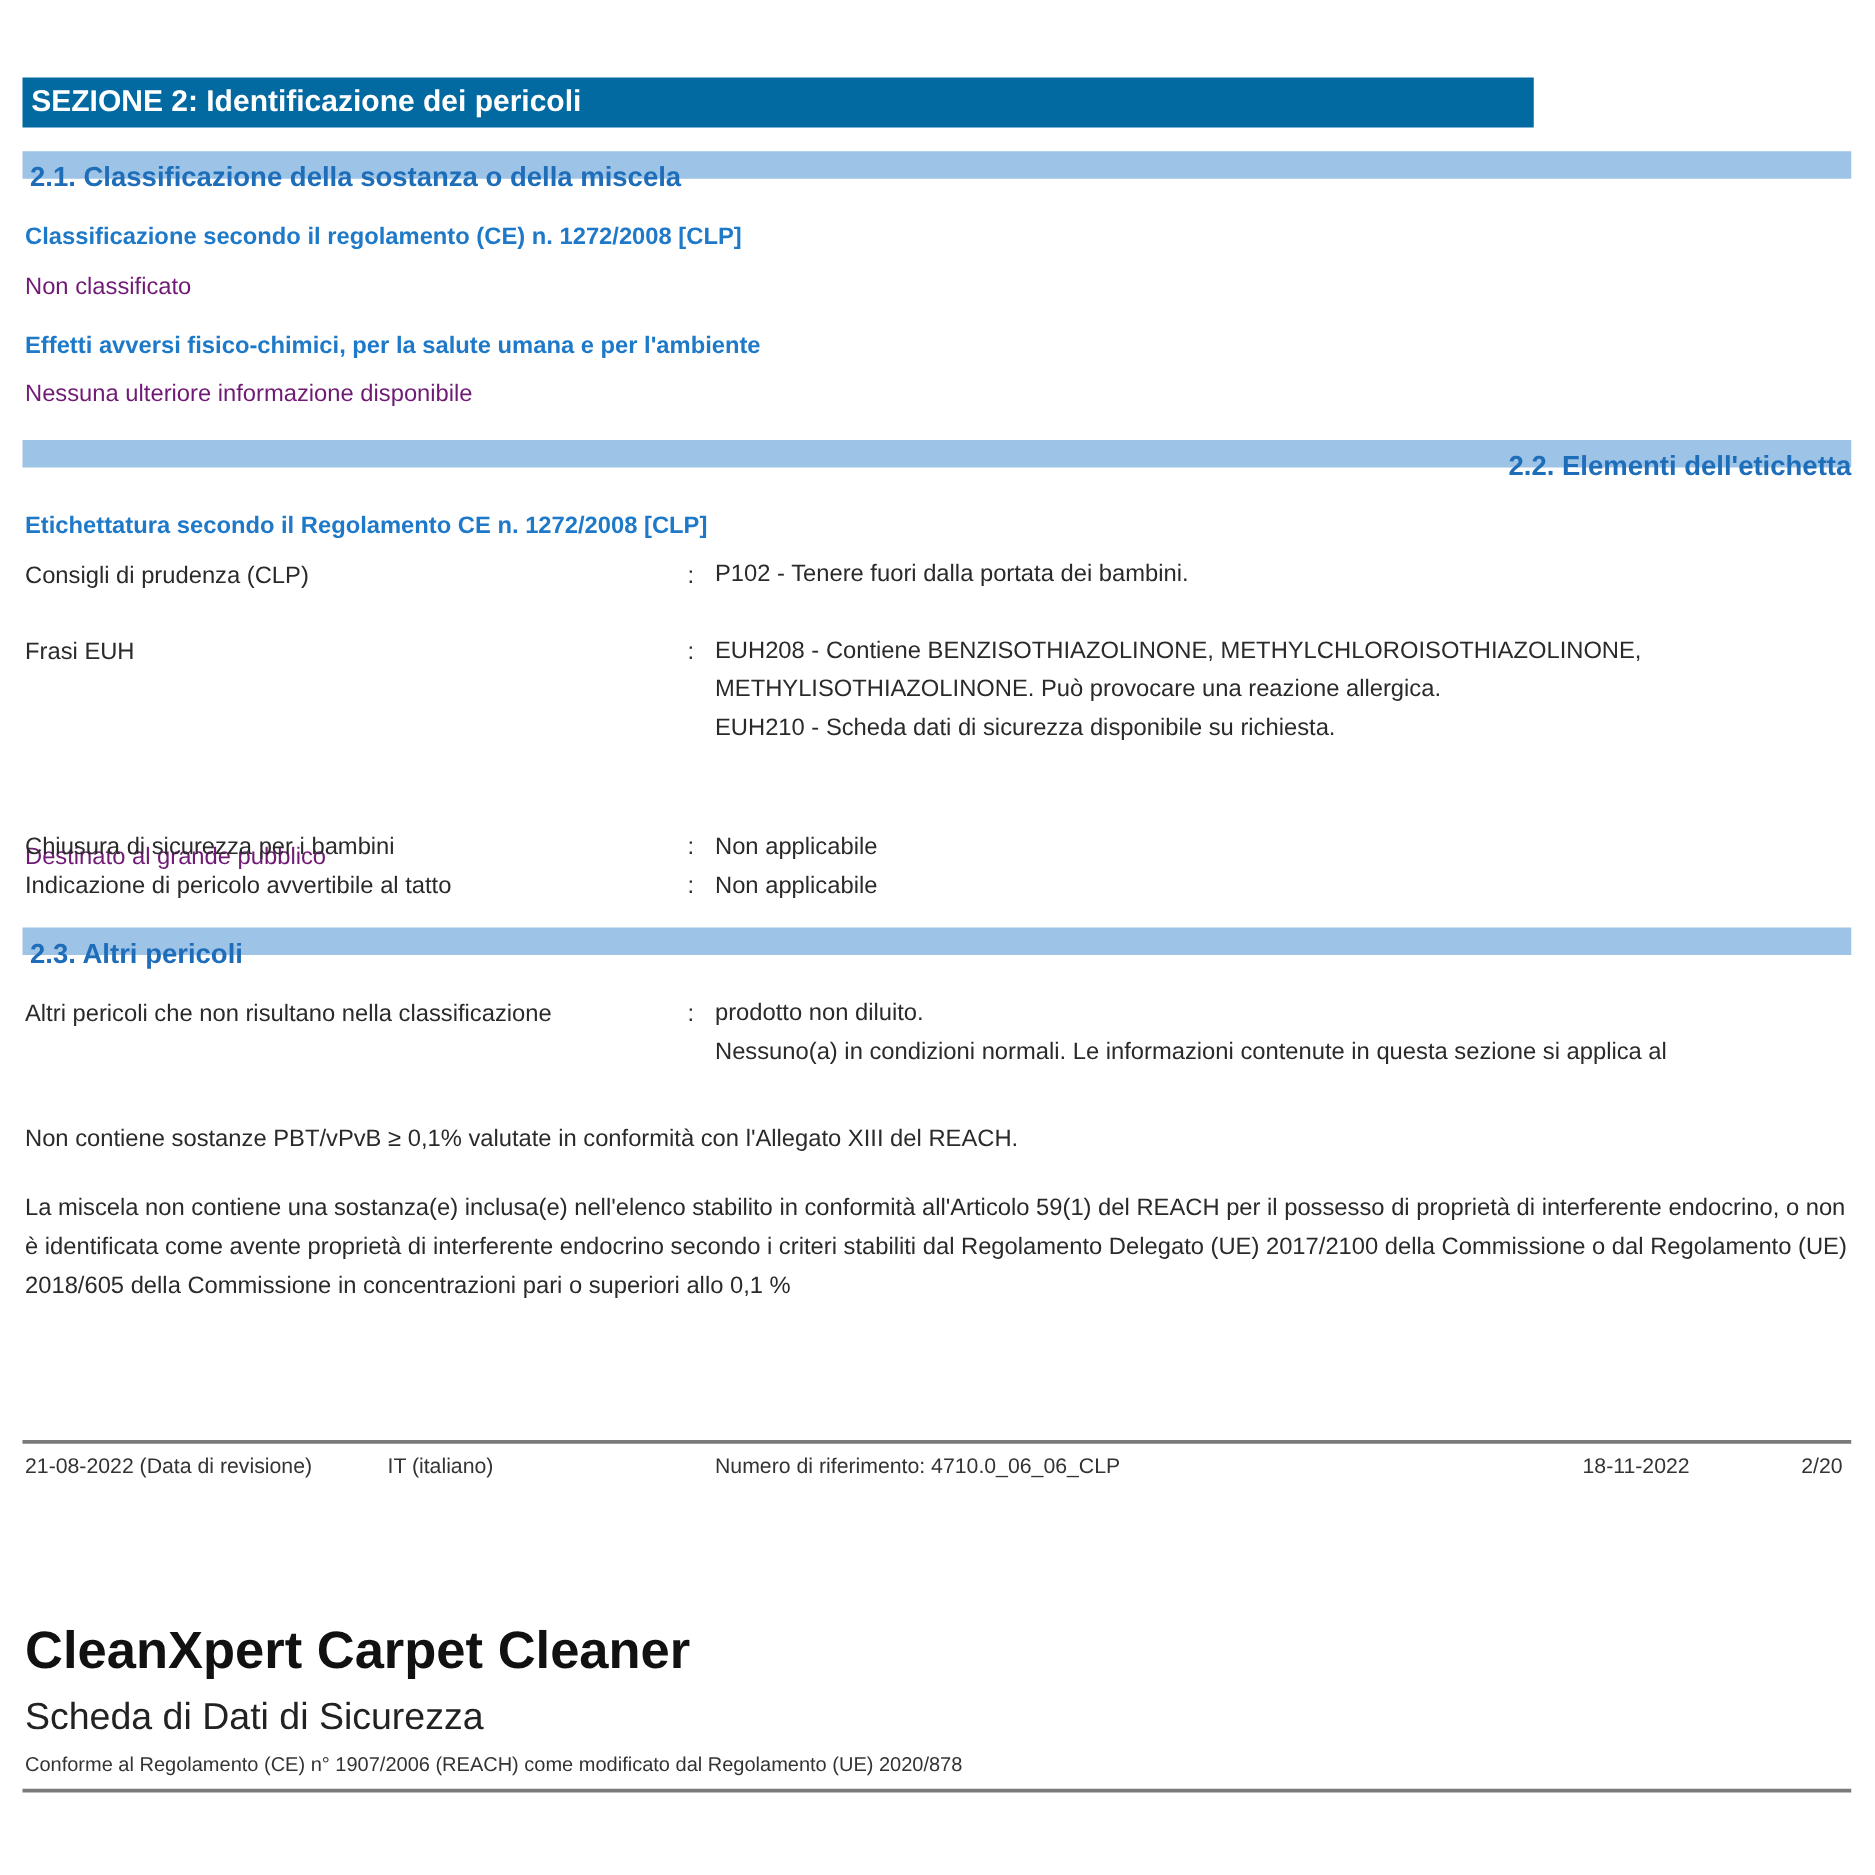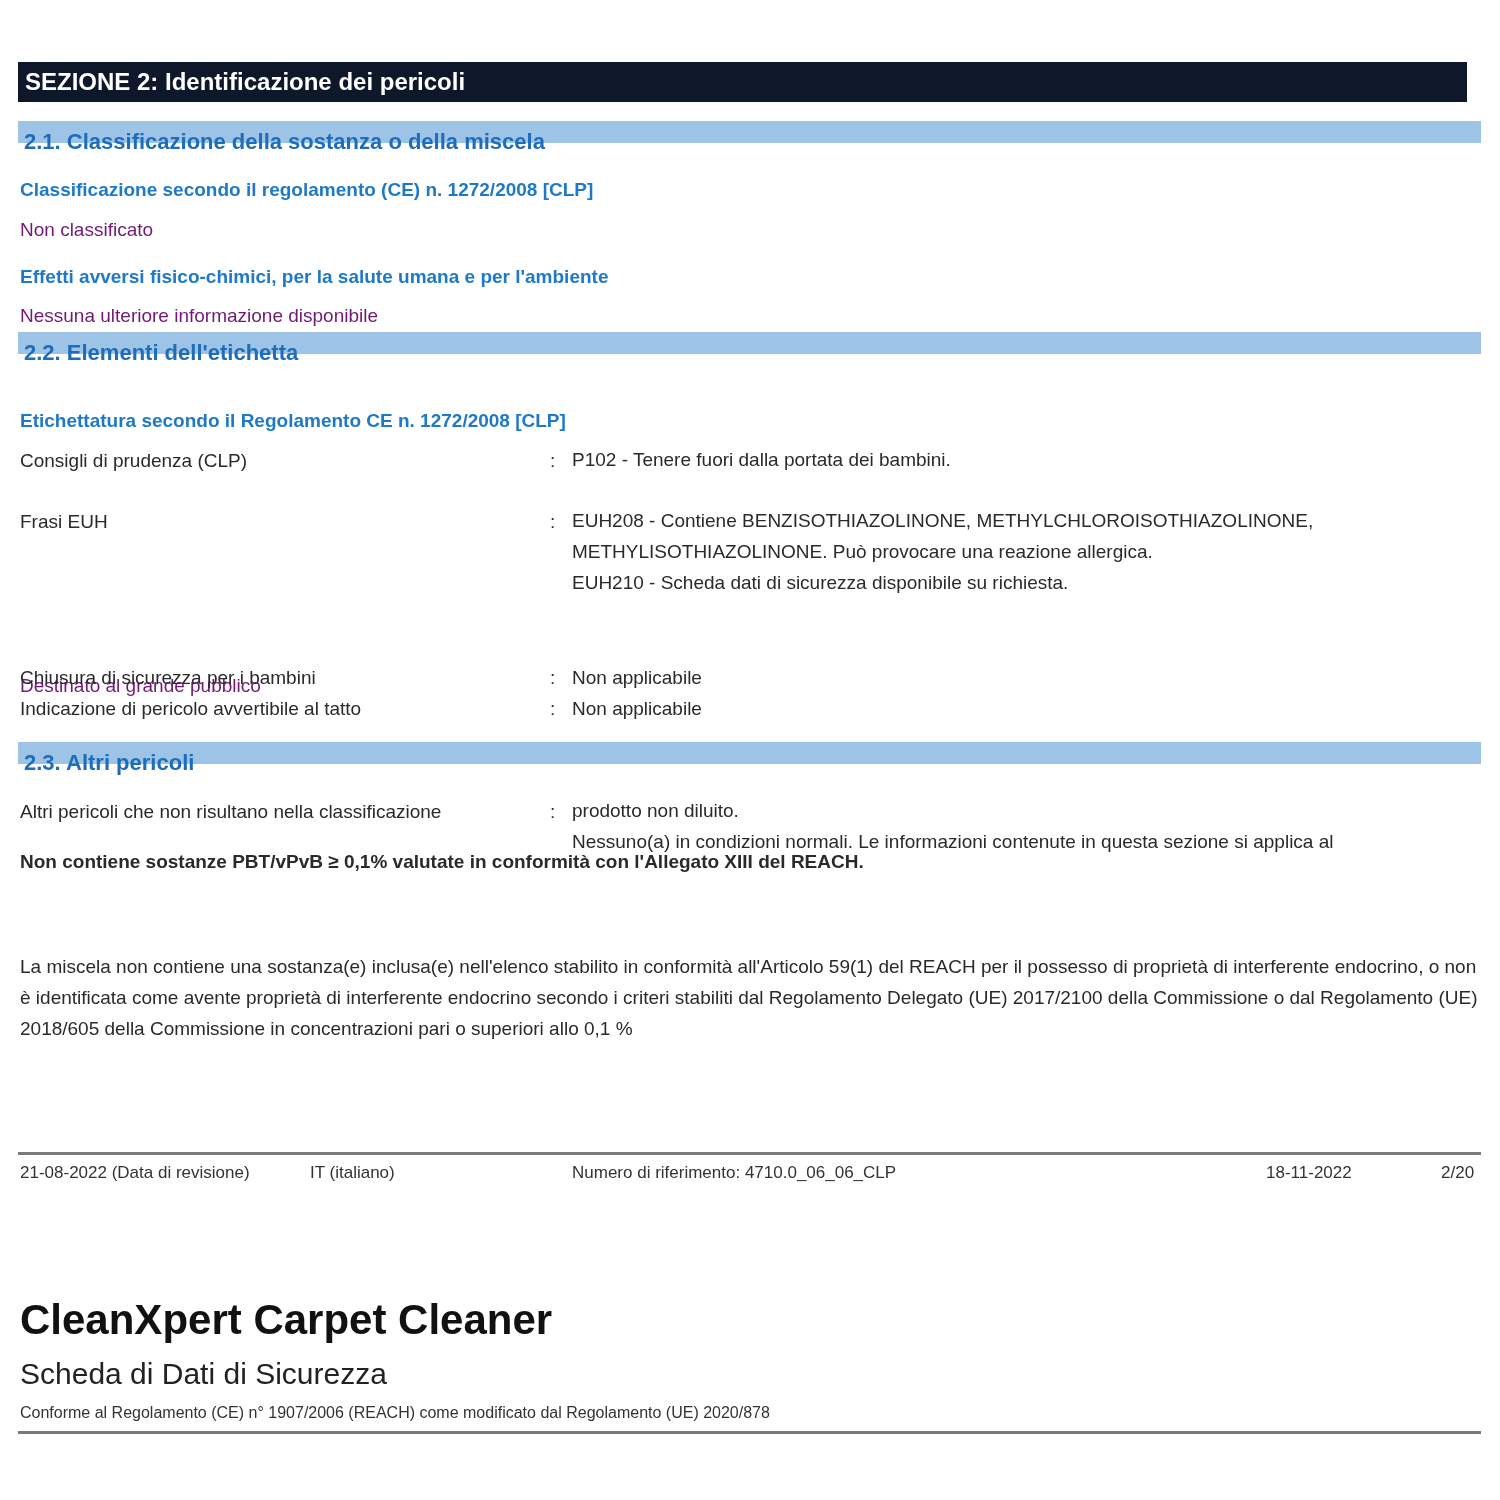--- a/index.html
+++ b/index.html
@@ -1,22 +1,22 @@
 <!DOCTYPE html>
 <html><head>
   <meta charset="utf-8">
   <style>
     html, body { margin: 0; padding: 0; background: #ffffff; }
     body {
       width: 1500px; height: 1500px; position: relative; overflow: hidden;
       font-family: "Liberation Sans", sans-serif; color: #222222;
     }
     .bar-main {
-      position: absolute; left: 18px; top: 62px; width: 1449px; height: 40px;
-      background: #0f172a; color: #ffffff; font-weight: bold; font-size: 24px;
+      position: absolute; left: 18px; top: 62px; width: 1209px; height: 40px;
+      background: #0369a1; color: #ffffff; font-weight: bold; font-size: 24px;
       line-height: 40px; padding-left: 7px; box-sizing: border-box;
     }
     .bar-sub {
       position: absolute; left: 18px; width: 1463px; height: 22px;
       background: #9dc3e6; color: #1e6db9; font-weight: bold; font-size: 22px;
       line-height: 42px; padding-left: 6px; box-sizing: border-box;
     }
     .subhead {
       position: absolute; left: 20px; color: #1e79c8; font-weight: bold; font-size: 19px;
       white-space: nowrap;
@@ -42,21 +42,21 @@
 <body>
 
 <div class="bar-main">SEZIONE 2: Identificazione dei pericoli</div>
 
 <div class="bar-sub" style="top:121px;">2.1. Classificazione della sostanza o della miscela</div>
 <div class="subhead" style="top:179px;">Classificazione secondo il regolamento (CE) n. 1272/2008 [CLP]</div>
 <div class="text" style="top:219px;">Non classificato</div>
 <div class="subhead" style="top:266px;">Effetti avversi fisico-chimici, per la salute umana e per l'ambiente</div>
 <div class="text" style="top:305px;">Nessuna ulteriore informazione disponibile</div>
 
-<div class="bar-sub" style="top:332px;">2.2. Elementi dell'etichetta</div>
+<div class="bar-sub" style="top:352px;text-align:right;">2.2. Elementi dell'etichetta</div>
 <div class="subhead" style="top:410px;">Etichettatura secondo il Regolamento CE n. 1272/2008 [CLP]</div>
 
 <div class="row" style="top:444px;">
   <span class="lbl" style="top:6px;">Consigli di prudenza (CLP)</span>
   <span class="colon" style="top:6px;">:</span>
   <div class="val">
     <div>P102 - Tenere fuori dalla portata dei bambini.</div>
   </div>
 </div>
 
@@ -87,21 +87,21 @@
 
 <div class="row" style="top:795px;">
   <span class="lbl" style="top:6px;">Altri pericoli che non risultano nella classificazione</span>
   <span class="colon" style="top:6px;">:</span>
   <div class="val">
     <div>prodotto non diluito.</div>
     <div>Nessuno(a) in condizioni normali. Le informazioni contenute in questa sezione si applica al</div>
   </div>
 </div>
 
-<div class="para" style="top:846px;font-weight:bold;">Non contiene sostanze PBT/vPvB ≥ 0,1% valutate in conformità con l'Allegato XIII del REACH.</div>
+<div class="para" style="top:896px;">Non contiene sostanze PBT/vPvB ≥ 0,1% valutate in conformità con l'Allegato XIII del REACH.</div>
 <div class="para" style="top:951px;">La miscela non contiene una sostanza(e) inclusa(e) nell'elenco stabilito in conformità all'Articolo 59(1) del REACH per il possesso di proprietà di interferente endocrino, o non è identificata come avente proprietà di interferente endocrino secondo i criteri stabiliti dal Regolamento Delegato (UE) 2017/2100 della Commissione o dal Regolamento (UE) 2018/605 della Commissione in concentrazioni pari o superiori allo 0,1 %</div>
 
 <div class="rule" style="top:1152px;"></div>
 <div class="footer" style="left:20px;">21-08-2022 (Data di revisione)</div>
 <div class="footer" style="left:310px;">IT (italiano)</div>
 <div class="footer" style="left:572px;">Numero di riferimento: 4710.0_06_06_CLP</div>
 <div class="footer" style="left:1266px;">18-11-2022</div>
 <div class="footer" style="left:1441px;">2/20</div>
 
 <div class="title">CleanXpert Carpet Cleaner</div>

